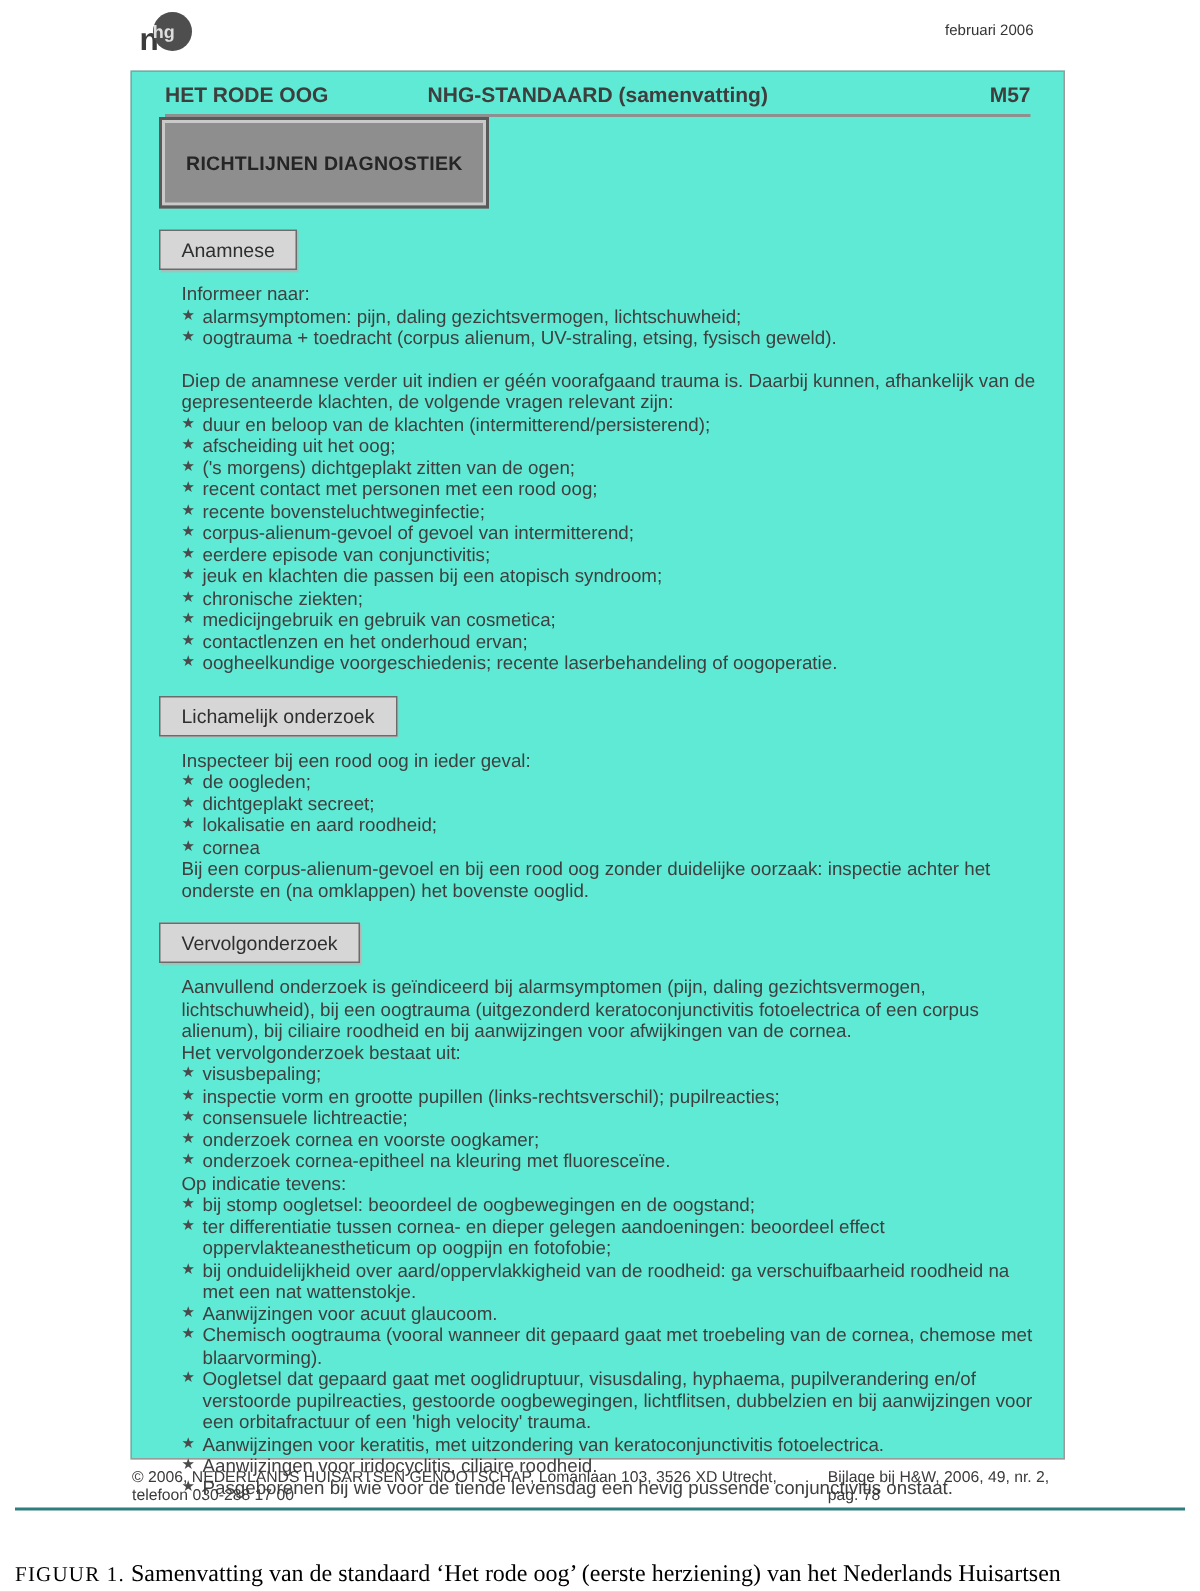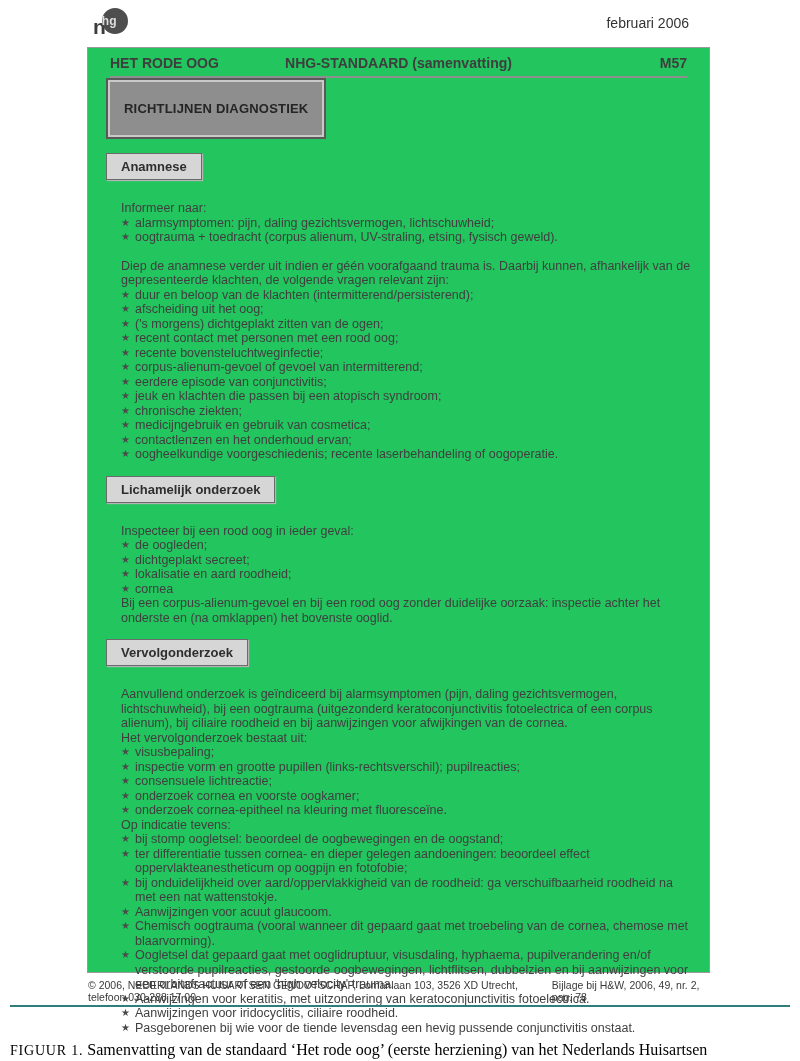--- a/index.html
+++ b/index.html
@@ -8,46 +8,46 @@
     font-family:"Liberation Sans",sans-serif;overflow:hidden;
   }
   
   .logo{position:absolute;left:93px;top:8px;display:flex;height:28px;}
   .logo-n{font-size:21px;font-weight:bold;color:#3c3c3c;align-self:flex-end;line-height:18px;}
   .logo-circle{
     width:26px;height:26px;border-radius:50%;background:#4e4e4e;margin-left:-4px;
     display:flex;align-items:center;
     color:#dedede;font-size:12px;font-weight:bold;align-self:flex-start;
   }
-  .date{position:absolute;top:15px;right:111px;font-size:14px;color:#333;}
+  .date{position:absolute;top:15px;right:111px;font-size:10px;color:#333;}
 
   
   .scan-box{
     position:absolute;left:87px;top:47px;width:623px;height:926px;
-    border:1.5px solid #9b9b9b;background:#22c55e;box-sizing:border-box;
+    border:1.5px solid #9b9b9b;background:#5eead4;box-sizing:border-box;
   }
   .masthead{
     display:grid;grid-template-columns:1fr auto 1fr;align-items:baseline;
     padding:7px 22px 0;font-weight:bold;font-size:14px;color:#3e3e3e;
   }
   .mh-right{text-align:right;}
   .mh-rule{height:2px;background:#8f8f8f;margin:5px 22px 0;}
 
   .content{padding:0 18px;}
   .title-box{
     display:inline-block;margin-left:0;
     background:var(--title_box_bg,#8e8e8e);
     border:2px solid #595959;box-shadow:inset 0 0 0 2px #c9c9c9;
     padding:21px 16px;font-weight:bold;font-size:13px;color:#252525;letter-spacing:.2px;
   }
   .sec-heading{
-    display:inline-block;margin:14px 0 21px;
+    display:inline-block;margin:14px 0 9px;
     background:var(--heading_box_bg,#d6d6d6);
     border:1.5px solid #6b6b6b;box-shadow:1px 1px 1px #b5b5b5;
-    padding:5px 14px;font-weight:bold;font-size:13px;color:#2e2e2e;
+    padding:5px 14px;font-weight:normal;font-size:13px;color:#2e2e2e;
   }
   .sec-body{margin-left:15px;font-size:12.5px;line-height:14.5px;color:var(--scan_text,#3f3f3f);}
   .para{margin:0;}
   .bullet-row{display:flex;}
   .star{flex:0 0 14px;width:14px;font-size:10px;line-height:14.5px;color:#4a4a4a;}
   .bullet-text{flex:1;}
   .gap{height:14px;}
 
   
   .scan-footer{

